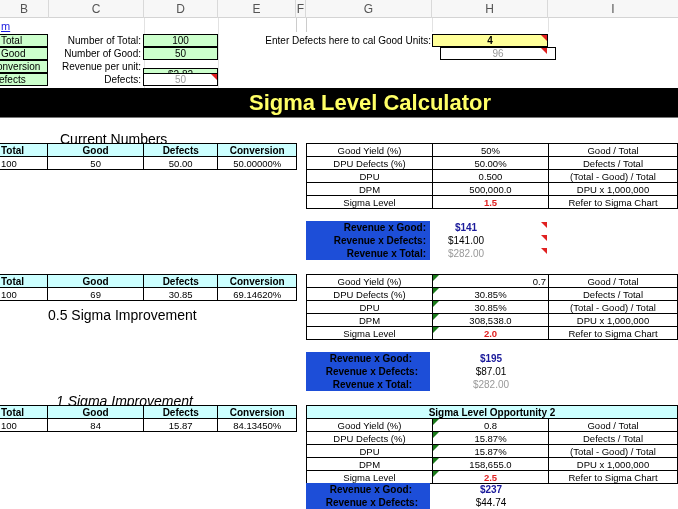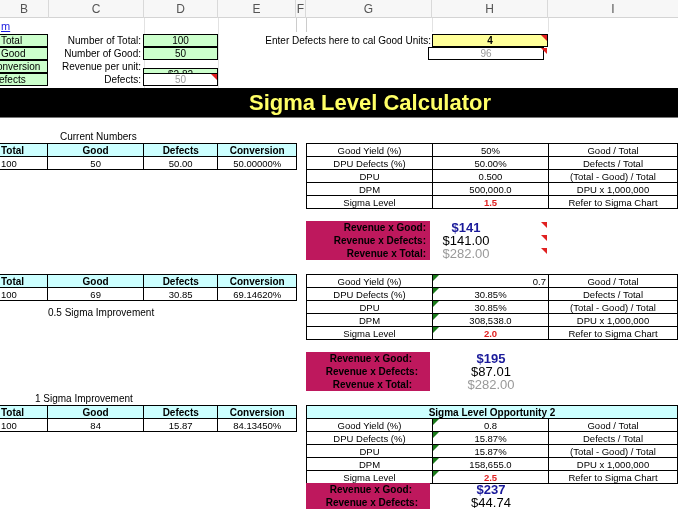--- a/index.html
+++ b/index.html
@@ -21,33 +21,33 @@
   .green-val { position: absolute; background: #ccffcc; border: 1px solid #000; text-align: center; font-size: 10px; height: 13px; line-height: 11px; }
   .white-val { position: absolute; background: #fff; border: 1px solid #000; text-align: center; font-size: 10px; height: 13px; line-height: 11px; color: #999; }
   .yellow-val { position: absolute; background: #ffff99; border: 1px solid #000; text-align: center; font-size: 10px; font-weight: bold; height: 13px; line-height: 11px; }
 
   .red-tri { position: absolute; width: 0; height: 0; border-top: 6px solid #e02020; border-left: 6px solid transparent; }
   .green-tri { position: absolute; width: 0; height: 0; border-top: 6px solid #1a7a1a; border-right: 6px solid transparent; }
 
   .titlebar { position: absolute; left: 0; top: 88px; width: 678px; height: 30px; background: #000; border-bottom: 1px solid #777; }
   .titlebar span { position: absolute; left: 0; width: 740px; text-align: center; top: 2px; font-size: 22px; font-weight: bold; color: #ffff66; font-family: "Liberation Sans", sans-serif; }
 
-  .caption { position: absolute; font-size: 10px; text-align: center; }
+  .caption { position: absolute; font-size: 14px; text-align: center; }
 
   table.t { position: absolute; border-collapse: collapse; font-size: 9.5px; }
   table.t td { border: 1px solid #000; height: 13px; padding: 0 2px; text-align: center; line-height: 11px; white-space: nowrap; }
   table.t tr.hdr td { background: #ccffff; font-weight: bold; font-size: 10px; }
   table.t td.left { text-align: left; }
 
   .sigma td.val { position: relative; }
   .sigma td.red { color: #e02020; font-weight: bold; text-align: center; }
 
-  .rev { position: absolute; background: #be185d; width: 124px; height: 39px; }
+  .rev { position: absolute; background: #1d4ed8; width: 124px; height: 39px; }
   .rev .r { position: absolute; right: 4px; font-weight: bold; font-size: 10px; height: 13px; line-height: 13px; }
-  .revval { position: absolute; width: 124px; text-align: center; font-size: 13px; height: 13px; line-height: 13px; }
+  .revval { position: absolute; width: 124px; text-align: center; font-size: 10px; height: 13px; line-height: 13px; }
   .blue { color: #1a1a9a; font-weight: bold; }
   .grey { color: #999; }
 </style>
 </head>
 <body>
 
 <div class="colhdr">
   <div class="c" style="left:0;width:49px;">B</div>
   <div class="c" style="left:49px;width:95px;">C</div>
   <div class="c" style="left:144px;width:74px;">D</div>
@@ -79,21 +79,21 @@
 
 <div class="green-val" style="left:143px;top:34px;width:75px;">100</div>
 <div class="green-val" style="left:143px;top:47px;width:75px;">50</div>
 <div class="green-val" style="left:143px;top:68px;width:75px;">$2.82</div>
 <div class="white-val" style="left:143px;top:73px;width:75px;">50</div>
 <div class="red-tri" style="left:211px;top:74px;"></div>
 
 <div class="rlabel" style="left:250px;top:34px;width:181px;">Enter Defects here to cal Good Units:</div>
 <div class="yellow-val" style="left:432px;top:34px;width:116px;">4</div>
 <div class="red-tri" style="left:541px;top:35px;"></div>
-<div class="white-val" style="left:428px;top:47px;width:116px;">96</div>
+<div class="white-val" style="left:440px;top:47px;width:116px;">96</div>
 <div class="red-tri" style="left:541px;top:48px;"></div>
 
 <div class="titlebar">
   <span>Sigma Level Calculator</span>
 </div>
 
 <div class="caption" style="left:60px;top:131px;">Current Numbers</div>
 <table class="t" style="left:-2px;top:143px;width:299px;">
   <tbody>
       <tr class="hdr">
@@ -203,21 +203,21 @@
 
 <div class="rev" style="left:306px;top:352px;">
   <div class="r" style="top:0;right:18px;">Revenue x Good:</div>
   <div class="r" style="top:13px;right:12px;">Revenue x Defects:</div>
   <div class="r" style="top:26px;right:18px;">Revenue x Total:</div>
 </div>
 <div class="revval blue" style="left:429px;top:352px;">$195</div>
 <div class="revval" style="left:429px;top:365px;">$87.01</div>
 <div class="revval grey" style="left:429px;top:378px;">$282.00</div>
 
-<div class="caption" style="left:35px;top:393px;">1 Sigma Improvement</div>
+<div class="caption" style="left:56px;top:393px;font-style:italic;">1 Sigma Improvement</div>
 <table class="t" style="left:-2px;top:405px;width:299px;">
   <tbody>
       <tr class="hdr">
     <td class="left" style="width:49px;">Total</td>
     <td style="width:95px;">Good</td>
     <td style="width:74px;">Defects</td>
     <td style="width:78px;">Conversion</td>
   </tr>
   <tr>
     <td class="left">100</td>

